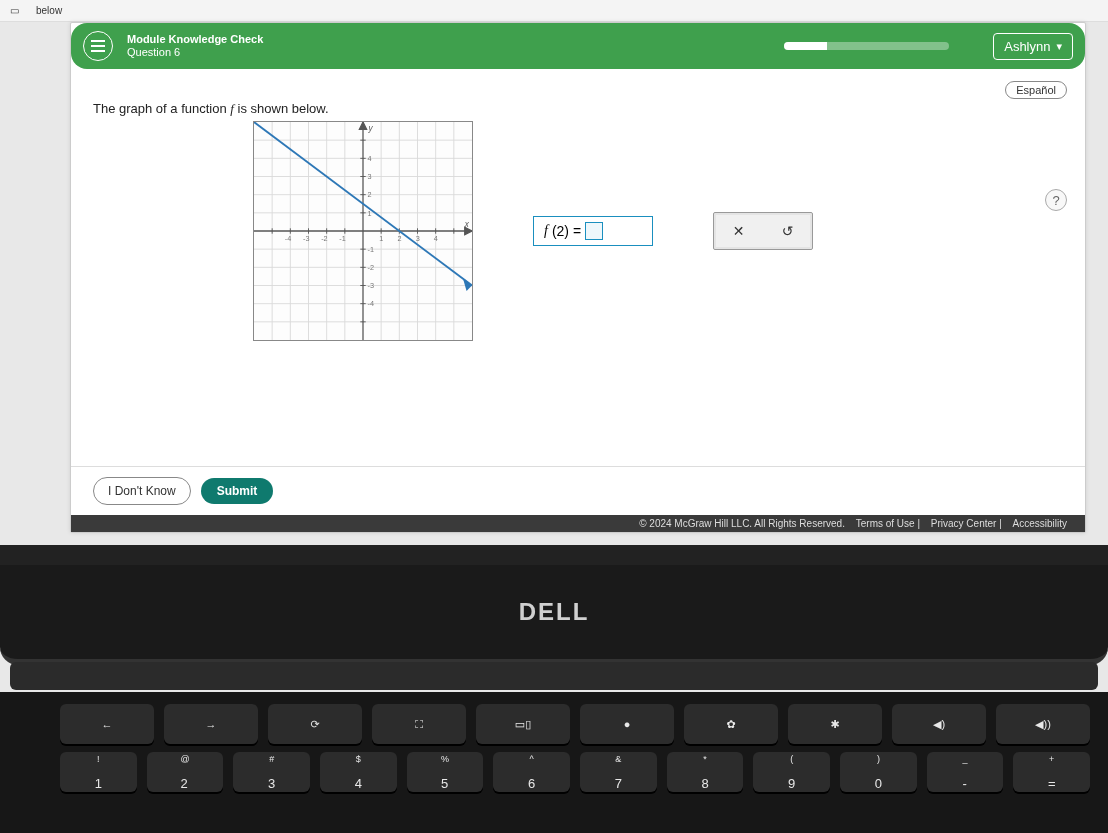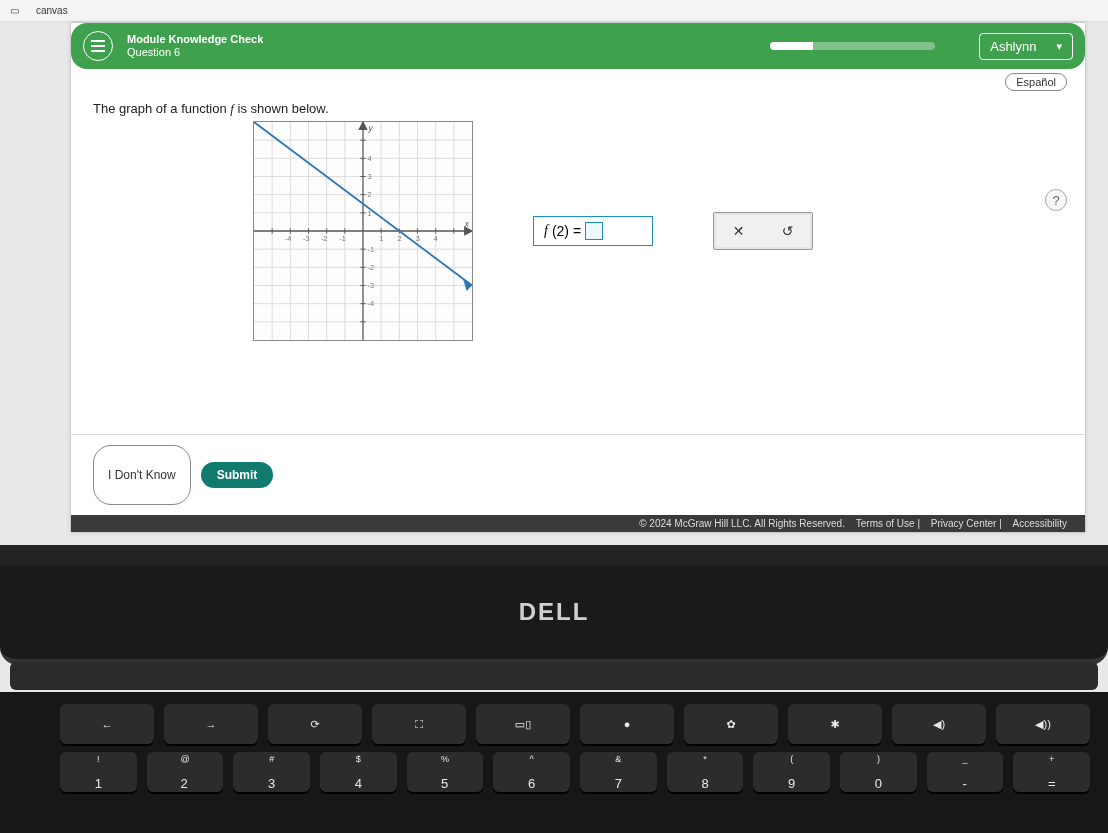--- a/index.html
+++ b/index.html
@@ -11,45 +11,45 @@
 .app { position: absolute; top: 22px; left: 70px; right: 22px; bottom: 300px; background: #fff; border: 1px solid #ccc; border-radius: 2px; display: flex; flex-direction: column; box-shadow: 0 0 4px rgba(0,0,0,0.1); }
 
 .green-bar { background: #3fa04d; color: #fff; height: 46px; display: flex; align-items: center; padding: 0 12px; gap: 14px; border-radius: 16px; }
 .menu-btn { width: 30px; height: 30px; border: 1px solid #fff; border-radius: 50%; display: flex; flex-direction: column; justify-content: center; align-items: center; gap: 3px; cursor: pointer;}
 .menu-btn span { width: 14px; height: 2px; background: #fff; display: block; }
 .titles { display:flex; flex-direction:column; line-height:1.2;}
 .titles .t1 { font-size: 11px; font-weight: bold;}
 .titles .t2 { font-size: 11px; }
 .progress { margin-left: auto; width: 165px; height: 8px; background: rgba(255,255,255,0.35); border-radius: 6px; overflow:hidden;}
 .progress .fill { height:100%; background:#fff; width:26%; }
-.user-btn { margin-left: 30px; border: 1px solid #fff; border-radius: 4px; padding: 5px 10px; font-size: 13px; display: flex; align-items:center; gap:20px; cursor:pointer;}
+.user-btn { margin-left: 30px; border: 1px solid #fff; border-radius: 4px; padding: 5px 10px; font-size: 13px; display: flex; align-items:center; gap:6px; cursor:pointer;}
 .user-btn .chev { font-size:11px;}
 
 .content { position:relative; flex:1; padding: 16px 22px 10px 22px; }
-.espanol { position:absolute; top:4px; right:18px; border:1px solid #888; border-radius:12px; padding:2px 10px; font-size:11px; color:#333; cursor:pointer; background:#fff;}
+.espanol { position:absolute; top:12px; right:18px; border:1px solid #888; border-radius:12px; padding:2px 10px; font-size:11px; color:#333; cursor:pointer; background:#fff;}
 .help-btn { position:absolute; top:120px; right:18px; width:22px; height:22px; border:1px solid #aaa; border-radius:50%; display:flex; align-items:center; justify-content:center; font-size:13px; color:#666; cursor:pointer; background:#f8f8f8;}
 
 .prompt { font-size: 13px; color: #222; margin-top: 16px; margin-bottom: 4px;}
 .prompt .fital { font-style: italic; font-family: 'Times New Roman', serif;}
 .prompt2 { font-size: 13px; color:#222; margin-bottom: 18px;}
 .prompt2 .fital { font-style: italic; font-family: 'Times New Roman', serif;}
 
 .work-row { display:flex; align-items: center; gap: 60px; margin-left: 160px;}
 .graph-box { width:220px; height:220px; border:1px solid #888; position:relative; background:#fdfdfd;}
 .graph-box svg { width:100%; height:100%; display:block;}
 
 .answer-box { border:1px solid #1a8fbf; background:#fff; padding: 6px 10px; font-size:14px; display:flex; align-items:center; gap:4px; width:120px; height:30px;}
 .answer-box .fital { font-style: italic; font-family: 'Times New Roman', serif;}
 .answer-box .inp { width:18px; height:18px; border:1px solid #1a8fbf; background:#eef7fb; display:inline-block;}
 
 .tool-box { border:1px solid #999; background:#f0f0f0; width:100px; height:38px; border-radius:2px; display:flex; align-items:center; justify-content:space-around; box-shadow: inset 0 0 0 2px #e4e4e4;}
 .tool-box .tb { font-size:14px; color:#333; cursor:pointer; padding:4px 8px;}
 
 .bottom-bar { border-top:1px solid #ddd; padding: 10px 22px; display:flex; align-items:center; gap:10px; background:#fff;}
-.btn-idk { border:1px solid #888; background:#fff; color:#333; border-radius:18px; padding:22px 14px; font-size:12px; cursor:pointer;}
+.btn-idk { border:1px solid #888; background:#fff; color:#333; border-radius:18px; padding:6px 14px; font-size:12px; cursor:pointer;}
 .btn-submit { border:none; background:#0f7a6e; color:#ffffff; border-radius:18px; padding:6px 16px; font-size:12px; font-weight:bold; cursor:pointer;}
 
 .footer-dark { background:#3a3a3a; color:#ddd; font-size:10px; padding:3px 18px; text-align:right;}
 .footer-dark a { color:#ddd; text-decoration:none; margin-left:8px;}
 
 .laptop-bezel { position:absolute; left:0; right:0; top:545px; height:120px; background:#1a1a1a; border-top: 20px solid #222; border-bottom: 6px solid #333; border-radius: 0 0 18px 18px; display:flex; align-items:center; justify-content:center;}
 .laptop-bezel .logo { color:#d0d0d0; font-size:24px; font-weight:bold; letter-spacing:2px; font-family: Arial, sans-serif;}
 
 .hinge { position:absolute; left:10px; right:10px; top:662px; height:28px; background:#2b2b2b; border-radius:6px;}
 
@@ -60,21 +60,21 @@
 .key .sub { font-size:9px; display:block; text-align:center;}
 .esc-label { position:absolute; left:10px; top:720px; color:#c8c8c8; font-size:14px;}
 .back-label { position:absolute; right:6px; bottom:12px; color:#c8c8c8; font-size:13px;}
 .tilde-label { position:absolute; left:14px; bottom:30px; color:#c8c8c8; font-size:14px;}
 </style>
 </head>
 <body>
 
 <div class="browser-top">
   <span class="bicon">▭</span>
-  <span>canvas</span>
+  <span>below</span>
 </div>
 
 <div class="app">
 
   <div class="green-bar">
     <div class="menu-btn">
       <span></span>
         <span></span>
         <span></span>
     </div>

